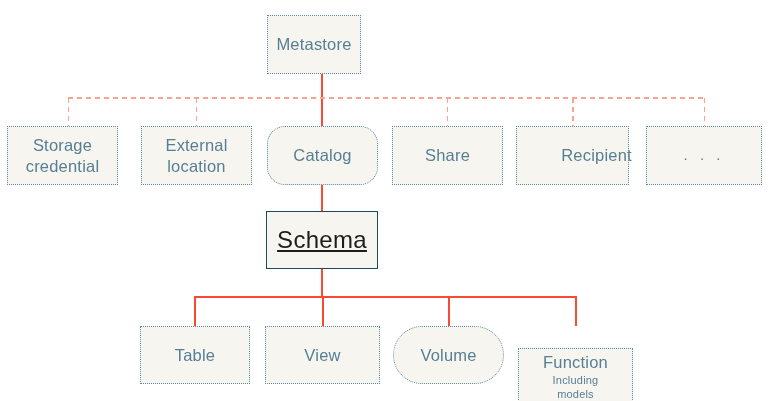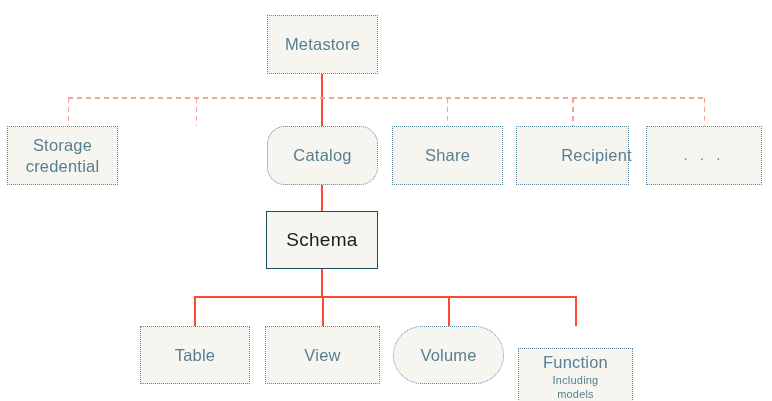--- a/index.html
+++ b/index.html
@@ -29,22 +29,23 @@
     display:flex;flex-direction:column;
     align-items:center;justify-content:center;
     text-align:center;
     font-size:16.5px;font-weight:500;
     line-height:1.25;
     letter-spacing:0.2px;
   }
   .node.schema{
     border:1.8px solid var(--schema-border);
     color:var(--schema-text);
-    font-size:19px;font-weight:400;
+    font-size:24px;font-weight:400;
     letter-spacing:0.3px;
+    text-decoration:underline;
   }
   .node .sub{
     font-size:11px;font-weight:500;
     line-height:1.25;
     max-width:72px;
     margin-top:1px;
   }
   .node.dots{letter-spacing:4px;font-size:15px;}
   
   .vs{position:absolute;width:2px;background:var(--solid-line);}
@@ -69,26 +70,29 @@
   <div class="vd" style="left:703.5px;top:98px;height:28px;"></div>
 
   <div class="vs" style="left:321px;top:185px;height:26px;"></div>
   <div class="vs" style="left:321px;top:269px;height:29px;"></div>
   <div class="hs" style="left:194px;top:296px;width:382px;"></div>
   <div class="vs" style="left:194px;top:296px;height:30px;"></div>
   <div class="vs" style="left:321.5px;top:296px;height:30px;"></div>
   <div class="vs" style="left:447.5px;top:296px;height:30px;"></div>
   <div class="vs" style="left:574.5px;top:296px;height:30px;"></div>
 
-  <div class="node" style="left:267px;top:15px;width:111px;height:59px;">
+  <div class="node" style="left:267px;top:15px;width:94px;height:59px;">
     <span>Metastore</span>
   </div>
 
   <div class="node" style="left:7px;top:126px;width:111px;height:59px;">
     <span>Storage credential</span>
+  </div>
+  <div class="node" style="left:141px;top:126px;width:111px;height:59px;">
+    <span>External location</span>
   </div>
   <div class="node" style="left:267px;top:126px;width:111px;height:59px;border-radius:18px;">
     <span>Catalog</span>
   </div>
   <div class="node" style="left:392px;top:126px;width:111px;height:59px;">
     <span>Share</span>
   </div>
   <div class="node" style="left:516px;top:126px;width:113px;height:59px;padding-left:48px;">
     <span>Recipient</span>
   </div>

